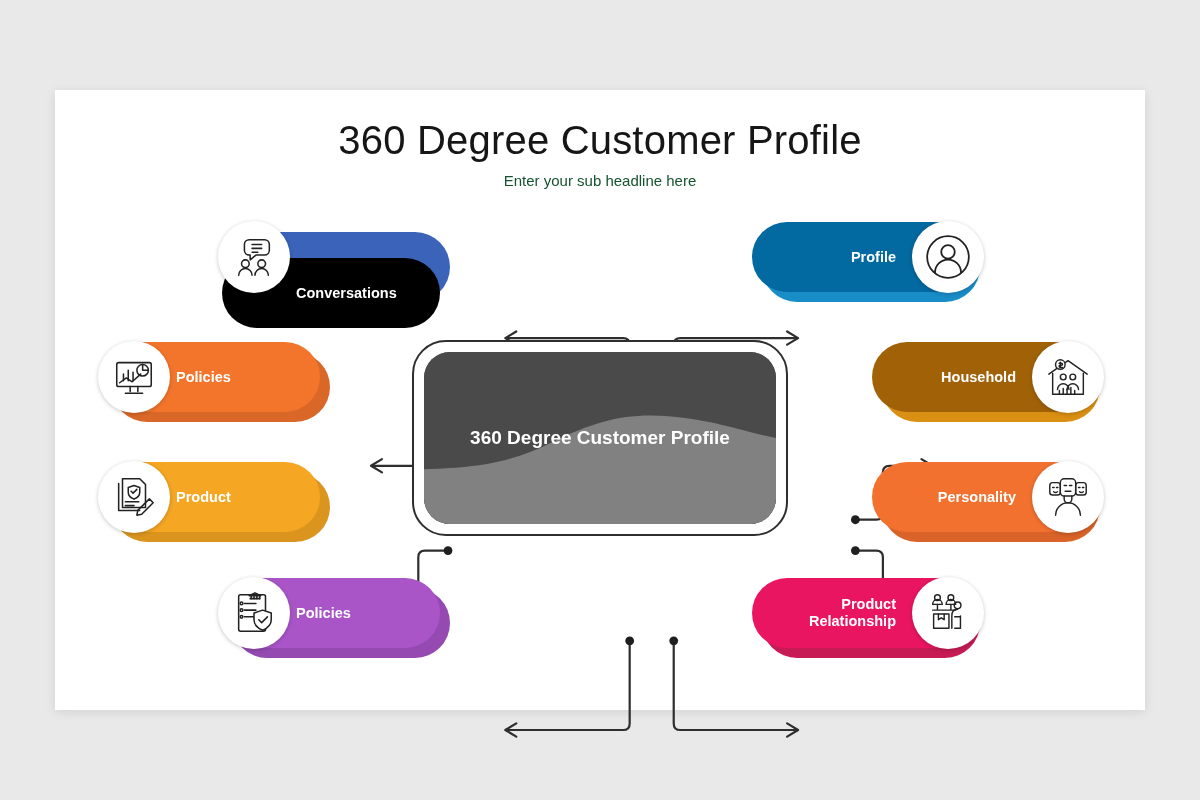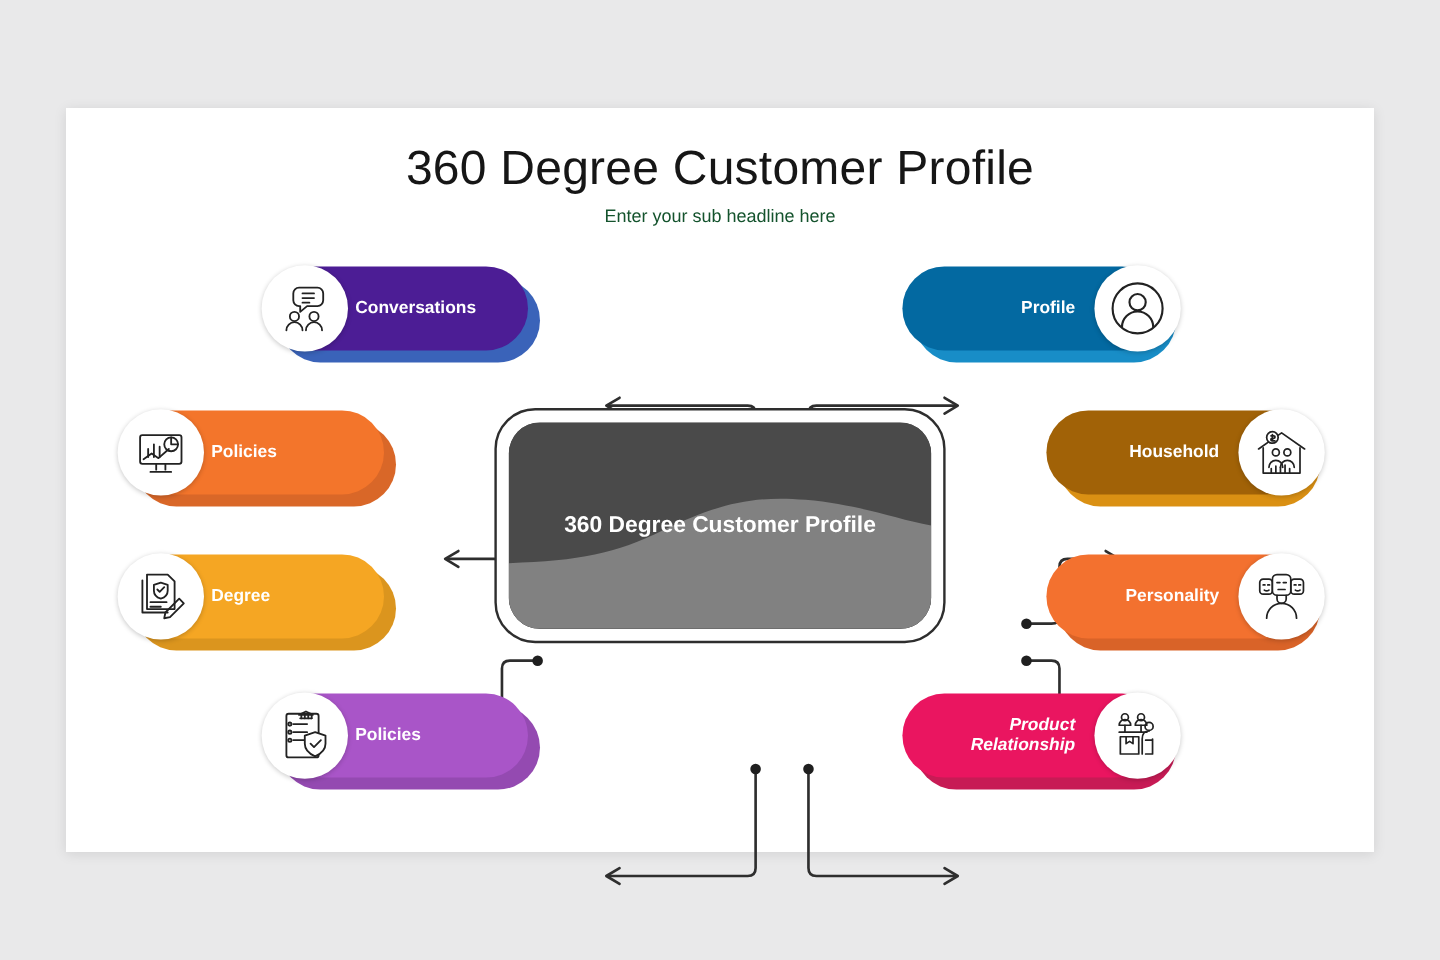--- a/index.html
+++ b/index.html
@@ -151,21 +151,21 @@
       <svg viewBox="0 0 356 176" preserveAspectRatio="none">
         <rect x="0" y="0" width="356" height="176" fill="#4a4a4a"></rect>
         <path d="M0,120 C60,118 90,112 130,92 C175,70 205,62 250,66 C295,70 325,82 356,88 L356,176 L0,176 Z" fill="#818181"></path>
       </svg>
       <div class="hub-label">360 Degree Customer Profile</div>
     </div>
   </div>
 
   <div class="pill left" style="left:222px;top:222px;">
     <div class="pill-shadow" style="background:#2f5bb5;"></div>
-    <div class="pill-body" style="background:#4c1d95;">
+    <div class="pill-body" style="background:#000000;margin-top:36px;">
       <span class="pill-label">Conversations</span>
     </div>
     <div class="icon-badge">
       <svg width="46" height="46" viewBox="0 0 48 48" fill="none" stroke="#222" stroke-width="1.6" stroke-linecap="round" stroke-linejoin="round">
         <path d="M19 6 h16 a5 5 0 0 1 5 5 v6 a5 5 0 0 1 -5 5 h-9 l-6 5 v-5 h-1 a5 5 0 0 1 -5 -5 v-6 a5 5 0 0 1 5 -5 z"></path>
         <path d="M22 11 h10 M22 15 h10 M22 19 h6"></path>
         <circle cx="15" cy="31" r="4"></circle>
         <path d="M8 43 a7 7 0 0 1 14 0"></path>
         <circle cx="32" cy="31" r="4"></circle>
         <path d="M25 43 a7 7 0 0 1 14 0"></path>
@@ -186,21 +186,21 @@
         <circle cx="33" cy="17" r="6"></circle>
         <path d="M33 11 v6 h6"></path>
         <path d="M9 30 l7 -5 l6 4 l9 -8"></path>
       </svg>
     </div>
   </div>
 
   <div class="pill left" style="left:102px;top:462px;">
     <div class="pill-shadow" style="background:#d98f12;"></div>
     <div class="pill-body" style="background:#f5a623;">
-      <span class="pill-label">Degree</span>
+      <span class="pill-label">Product</span>
     </div>
     <div class="icon-badge">
       <svg width="46" height="46" viewBox="0 0 48 48" fill="none" stroke="#222" stroke-width="1.6" stroke-linecap="round" stroke-linejoin="round">
         <path d="M12 5 h18 l6 6 v24 h-24 z"></path>
         <path d="M8 10 v28 h22"></path>
         <path d="M24 12 l6 2 v5 c0 4 -3 6 -6 7 c-3 -1 -6 -3 -6 -7 v-5 z"></path>
         <path d="M21 18 l2 2 l4 -4"></path>
         <path d="M15 29 h14 M15 33 h9"></path>
         <path d="M40 26 l4 4 l-12 12 l-5 1 l1 -5 z"></path>
       </svg>
@@ -273,21 +273,21 @@
         <rect x="32" y="9" width="11" height="13" rx="3" fill="#fff"></rect>
         <path d="M35 14 h1.5 M39 14 h1.5 M36 18.5 q2 1.5 4 0"></path>
         <rect x="16" y="5" width="16" height="18" rx="4" fill="#fff"></rect>
         <path d="M20 12 h2.5 M25.5 12 h2.5 M21 18 h6"></path>
         <path d="M20 23 v3 a4 4 0 0 0 8 0 v-3"></path>
         <path d="M11 43 a13 13 0 0 1 26 0"></path>
       </svg>
     </div>
   </div>
 
-  <div class="pill right" style="left:752px;top:578px;font-style:italic;">
+  <div class="pill right" style="left:752px;top:578px;">
     <div class="pill-shadow" style="background:#c40f4c;"></div>
     <div class="pill-body" style="background:#ea1560;">
       <span class="pill-label">Product Relationship</span>
     </div>
     <div class="icon-badge">
       <svg width="46" height="46" viewBox="0 0 48 48" fill="none" stroke="#222" stroke-width="1.5" stroke-linecap="round" stroke-linejoin="round">
         <circle cx="13" cy="8" r="3"></circle>
         <path d="M8 15 a5 5 0 0 1 10 0 z"></path>
         <circle cx="27" cy="8" r="3"></circle>
         <path d="M22 15 a5 5 0 0 1 10 0 z"></path>

